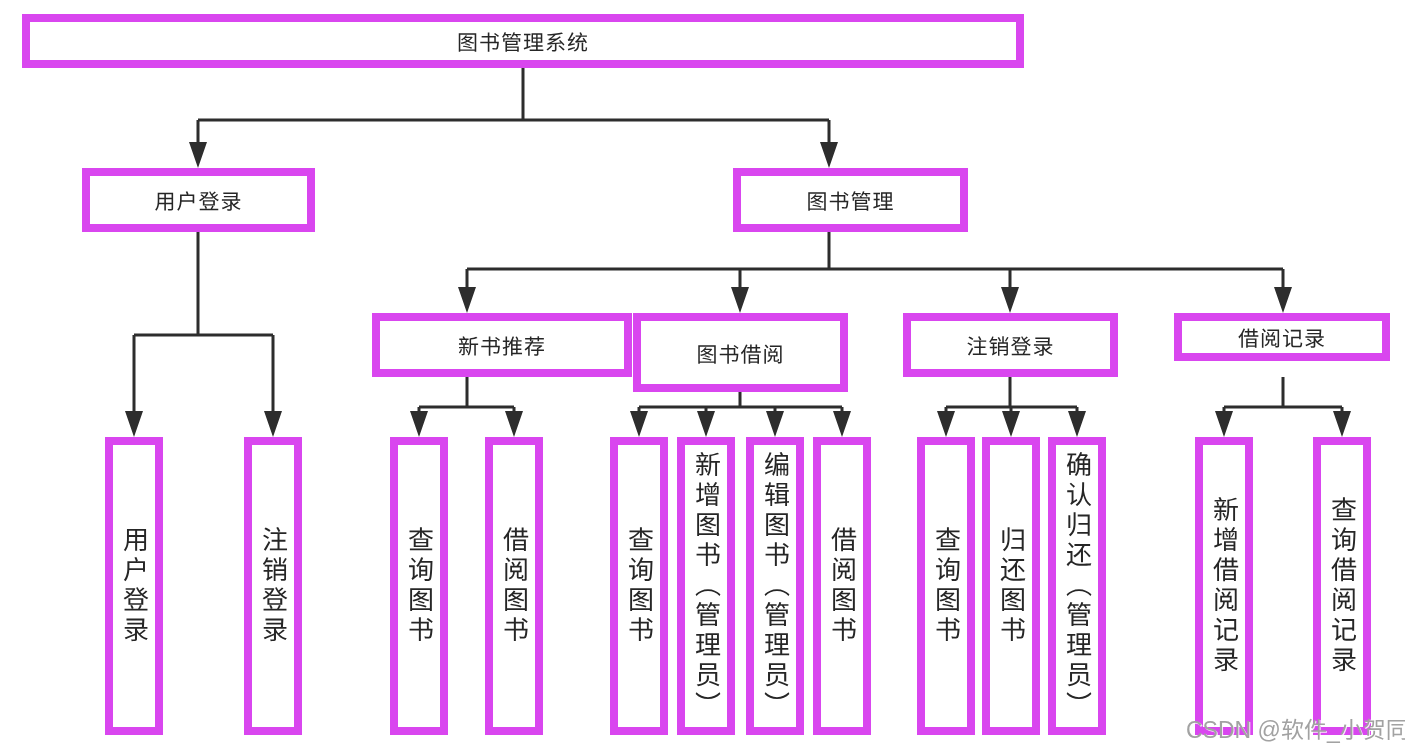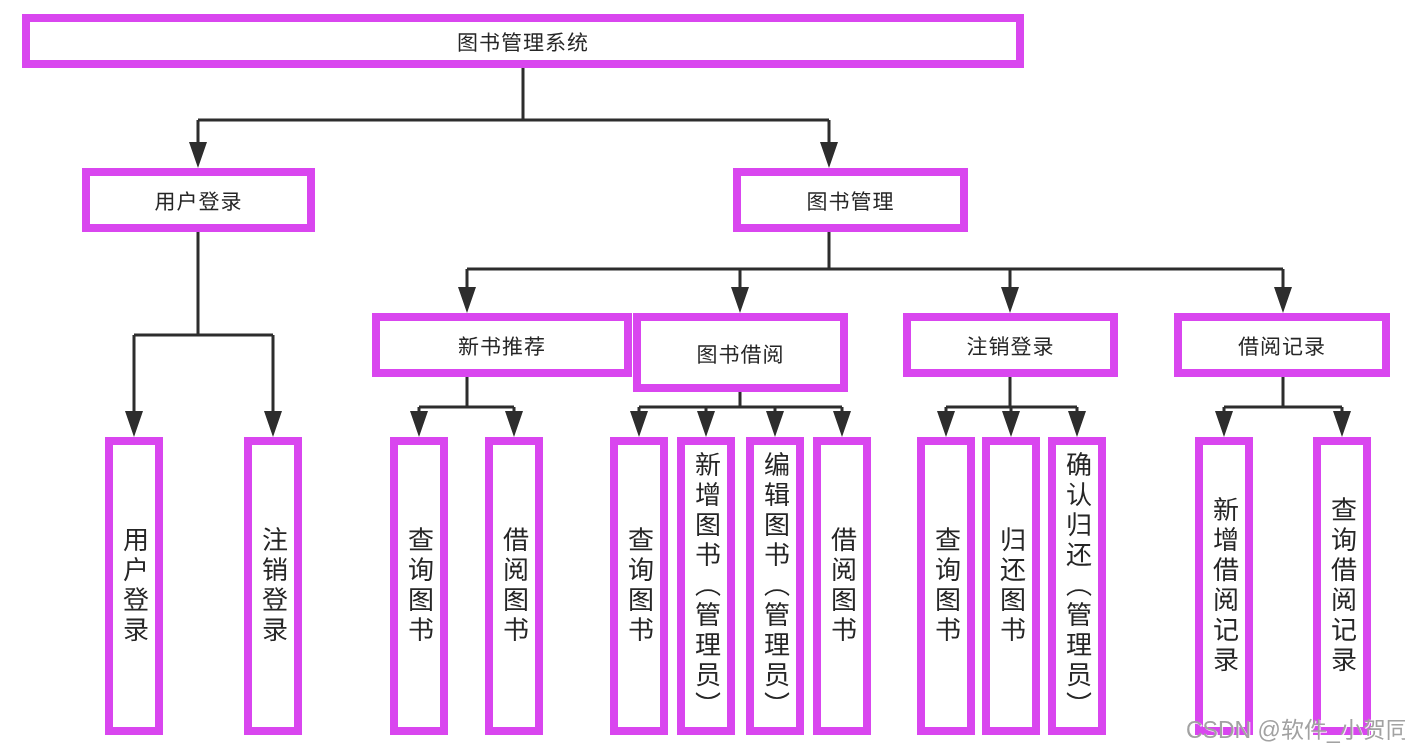--- a/index.html
+++ b/index.html
@@ -130,21 +130,21 @@
 
   <div class="box" style="left:372px; top:313px; width:260px; height:64px">
     <span class="lbl">新书推荐</span>
   </div>
   <div class="box" style="left:633px; top:313px; width:215px; height:79px">
     <span class="lbl">图书借阅</span>
   </div>
   <div class="box" style="left:903px; top:313px; width:215px; height:64px">
     <span class="lbl">注销登录</span>
   </div>
-  <div class="box" style="left:1174px; top:313px; width:216px; height:64px">
+  <div class="box" style="left:1174px; top:313px; width:216px; height:48px">
     <span class="lbl">借阅记录</span>
   </div>
 
   <div class="box leaf" style="left:105px; top:437px; width:58px; height:298px">
     <span class="lbl">用户登录</span>
   </div>
   <div class="box leaf" style="left:244px; top:437px; width:58px; height:298px">
     <span class="lbl">注销登录</span>
   </div>
 

